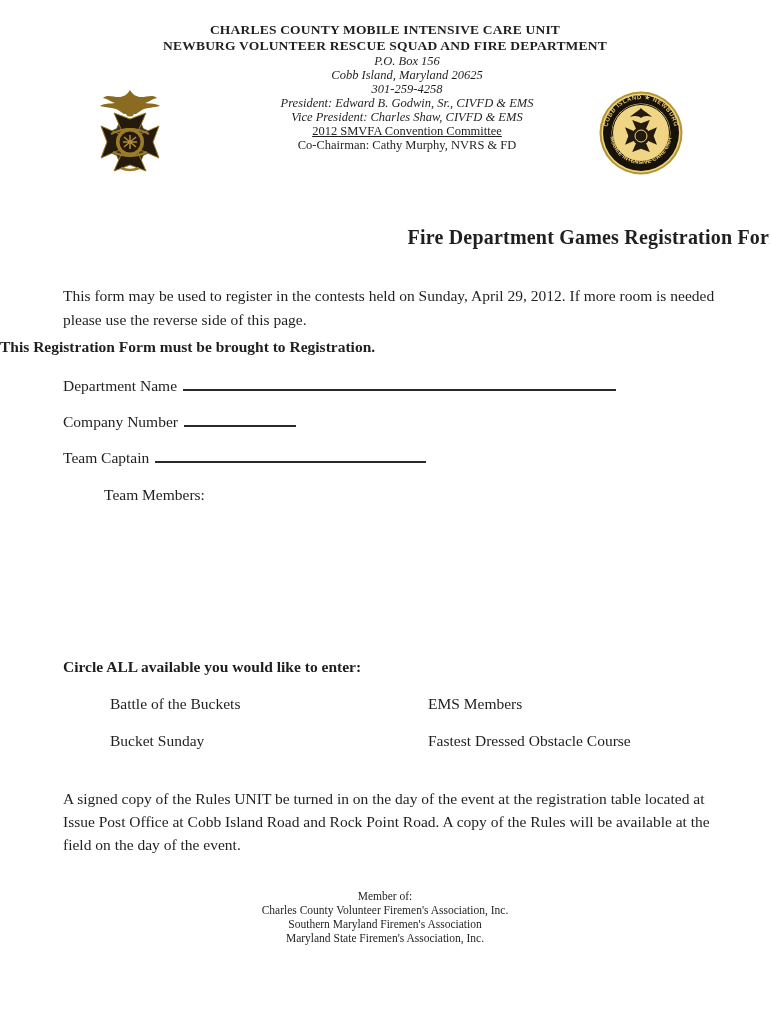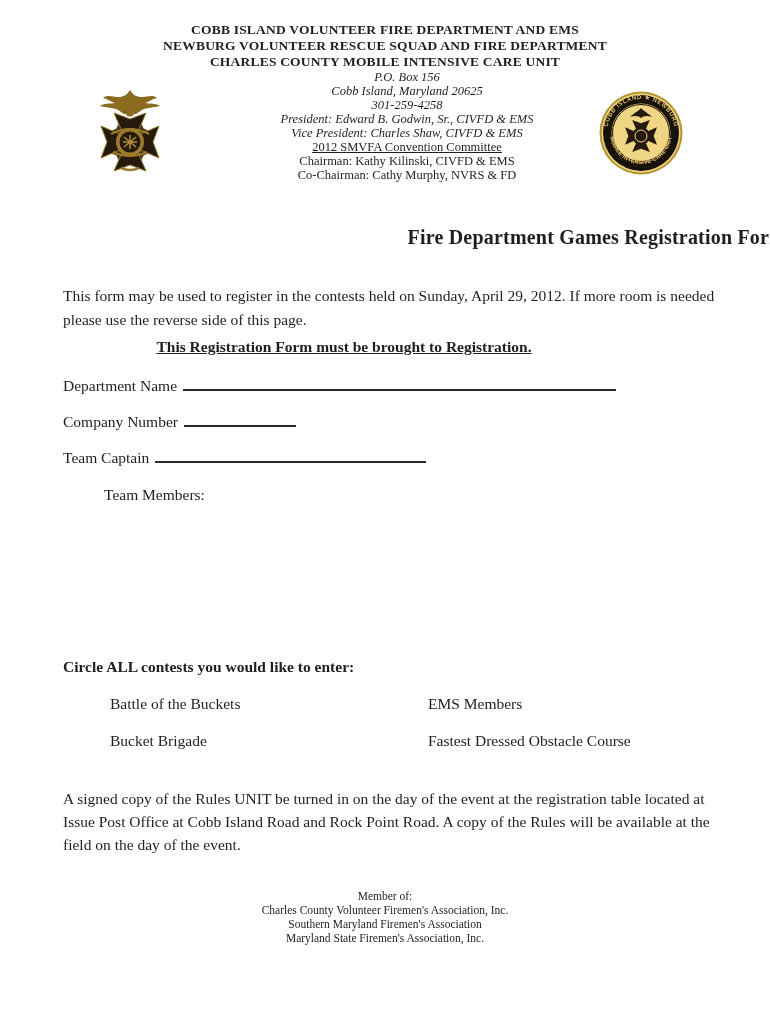--- a/index.html
+++ b/index.html
@@ -14,22 +14,22 @@
   .sub-line{font-size:12.5px;line-height:14px;margin-left:44px;}
   .italic{font-style:italic;}
   .committee{text-decoration:underline;}
   
   .badge-left{position:absolute;left:93px;top:90px;width:74px;height:88px;}
   .badge-right{position:absolute;left:599px;top:91px;width:84px;height:84px;}
   
   .title{position:absolute;top:226px;left:16px;width:770px;text-align:right;
          font-size:20px;font-weight:bold;letter-spacing:.2px;}
   .intro{position:absolute;top:284px;left:63px;font-size:15.5px;line-height:23.5px;}
-  .notice{position:absolute;top:338px;left:0;width:688px;text-align:center;
-          font-size:15.5px;font-weight:bold;text-decoration:underline;}
+  .notice{position:absolute;top:338px;left:0;width:688px;text-align:left;
+          font-size:15.5px;font-weight:bold;}
   
   .field{position:absolute;left:63px;font-size:15.5px;white-space:nowrap;}
   .f-dept{top:375px;}
   .f-comp{top:411px;}
   .f-capt{top:447px;}
   .f-memb{top:486px;margin-left:41px;}
   .blank{display:inline-block;border-bottom:2px solid #2a2a2a;height:14px;
          margin-left:6px;vertical-align:baseline;}
   .w-dept{width:433px;}
   .w-comp{width:112px;}
@@ -44,30 +44,28 @@
   
   .footer{position:absolute;top:889px;left:0;width:770px;text-align:center;
           font-size:11.5px;line-height:14px;}
 </style>
 </head>
 <body>
 
 <div class="page">
 
   <div class="header">
-    <div class="org-line">COBB ISLAND VOLUNTEER FIRE DEPARTMENT AND EMS</div>
+    <div class="org-line">CHARLES COUNTY MOBILE INTENSIVE CARE UNIT</div>
     <div class="org-line">NEWBURG VOLUNTEER RESCUE SQUAD AND FIRE DEPARTMENT</div>
-    <div class="org-line">CHARLES COUNTY MOBILE INTENSIVE CARE UNIT</div>
     <div class="sub-line italic">P.O. Box 156</div>
     <div class="sub-line italic">Cobb Island, Maryland 20625</div>
     <div class="sub-line italic">301-259-4258</div>
     <div class="sub-line italic">President: Edward B. Godwin, Sr., CIVFD &amp; EMS</div>
     <div class="sub-line italic">Vice President: Charles Shaw, CIVFD &amp; EMS</div>
     <div class="sub-line committee">2012 SMVFA Convention Committee</div>
-    <div class="sub-line">Chairman: Kathy Kilinski, CIVFD &amp; EMS</div>
     <div class="sub-line">Co-Chairman: Cathy Murphy, NVRS &amp; FD</div>
   </div>
 
   <div class="badge-left">
     <svg width="74" height="88" viewBox="0 0 74 88" xmlns="http://www.w3.org/2000/svg">
 
       <g transform="rotate(45 37 52) translate(37 52) scale(0.82) translate(-37 -52)" fill="#3c3220" stroke="#6f5a22" stroke-width="1">
         <path d="M21 23 L37 29 L53 23 L43 46 L31 46 Z"></path>
         <path d="M21 23 L37 29 L53 23 L43 46 L31 46 Z" transform="rotate(90 37 52)"></path>
         <path d="M21 23 L37 29 L53 23 L43 46 L31 46 Z" transform="rotate(180 37 52)"></path>
@@ -141,24 +139,24 @@
   <div class="field f-comp">
     <span>Company Number</span><span class="blank w-comp"></span>
   </div>
   <div class="field f-capt">
     <span>Team Captain</span><span class="blank w-capt"></span>
   </div>
   <div class="field f-memb">
     <span>Team Members:</span>
   </div>
 
-  <div class="contest-head">Circle ALL contests you would like to enter:</div>
+  <div class="contest-head">Circle ALL available you would like to enter:</div>
   <div class="contest c-r1 c-col1">Battle of the Buckets</div>
   <div class="contest c-r1 c-col2">EMS Members</div>
-  <div class="contest c-r2 c-col1">Bucket Brigade</div>
+  <div class="contest c-r2 c-col1">Bucket Sunday</div>
   <div class="contest c-r2 c-col2">Fastest Dressed Obstacle Course</div>
 
   <div class="rules">
     <div>A signed copy of the Rules UNIT be turned in on the day of the event at the registration table located at</div>
     <div>Issue Post Office at Cobb Island Road and Rock Point Road. A copy of the Rules will be available at the</div>
     <div>field on the day of the event.</div>
   </div>
 
   <div class="footer">
     <div>Member of:</div>

